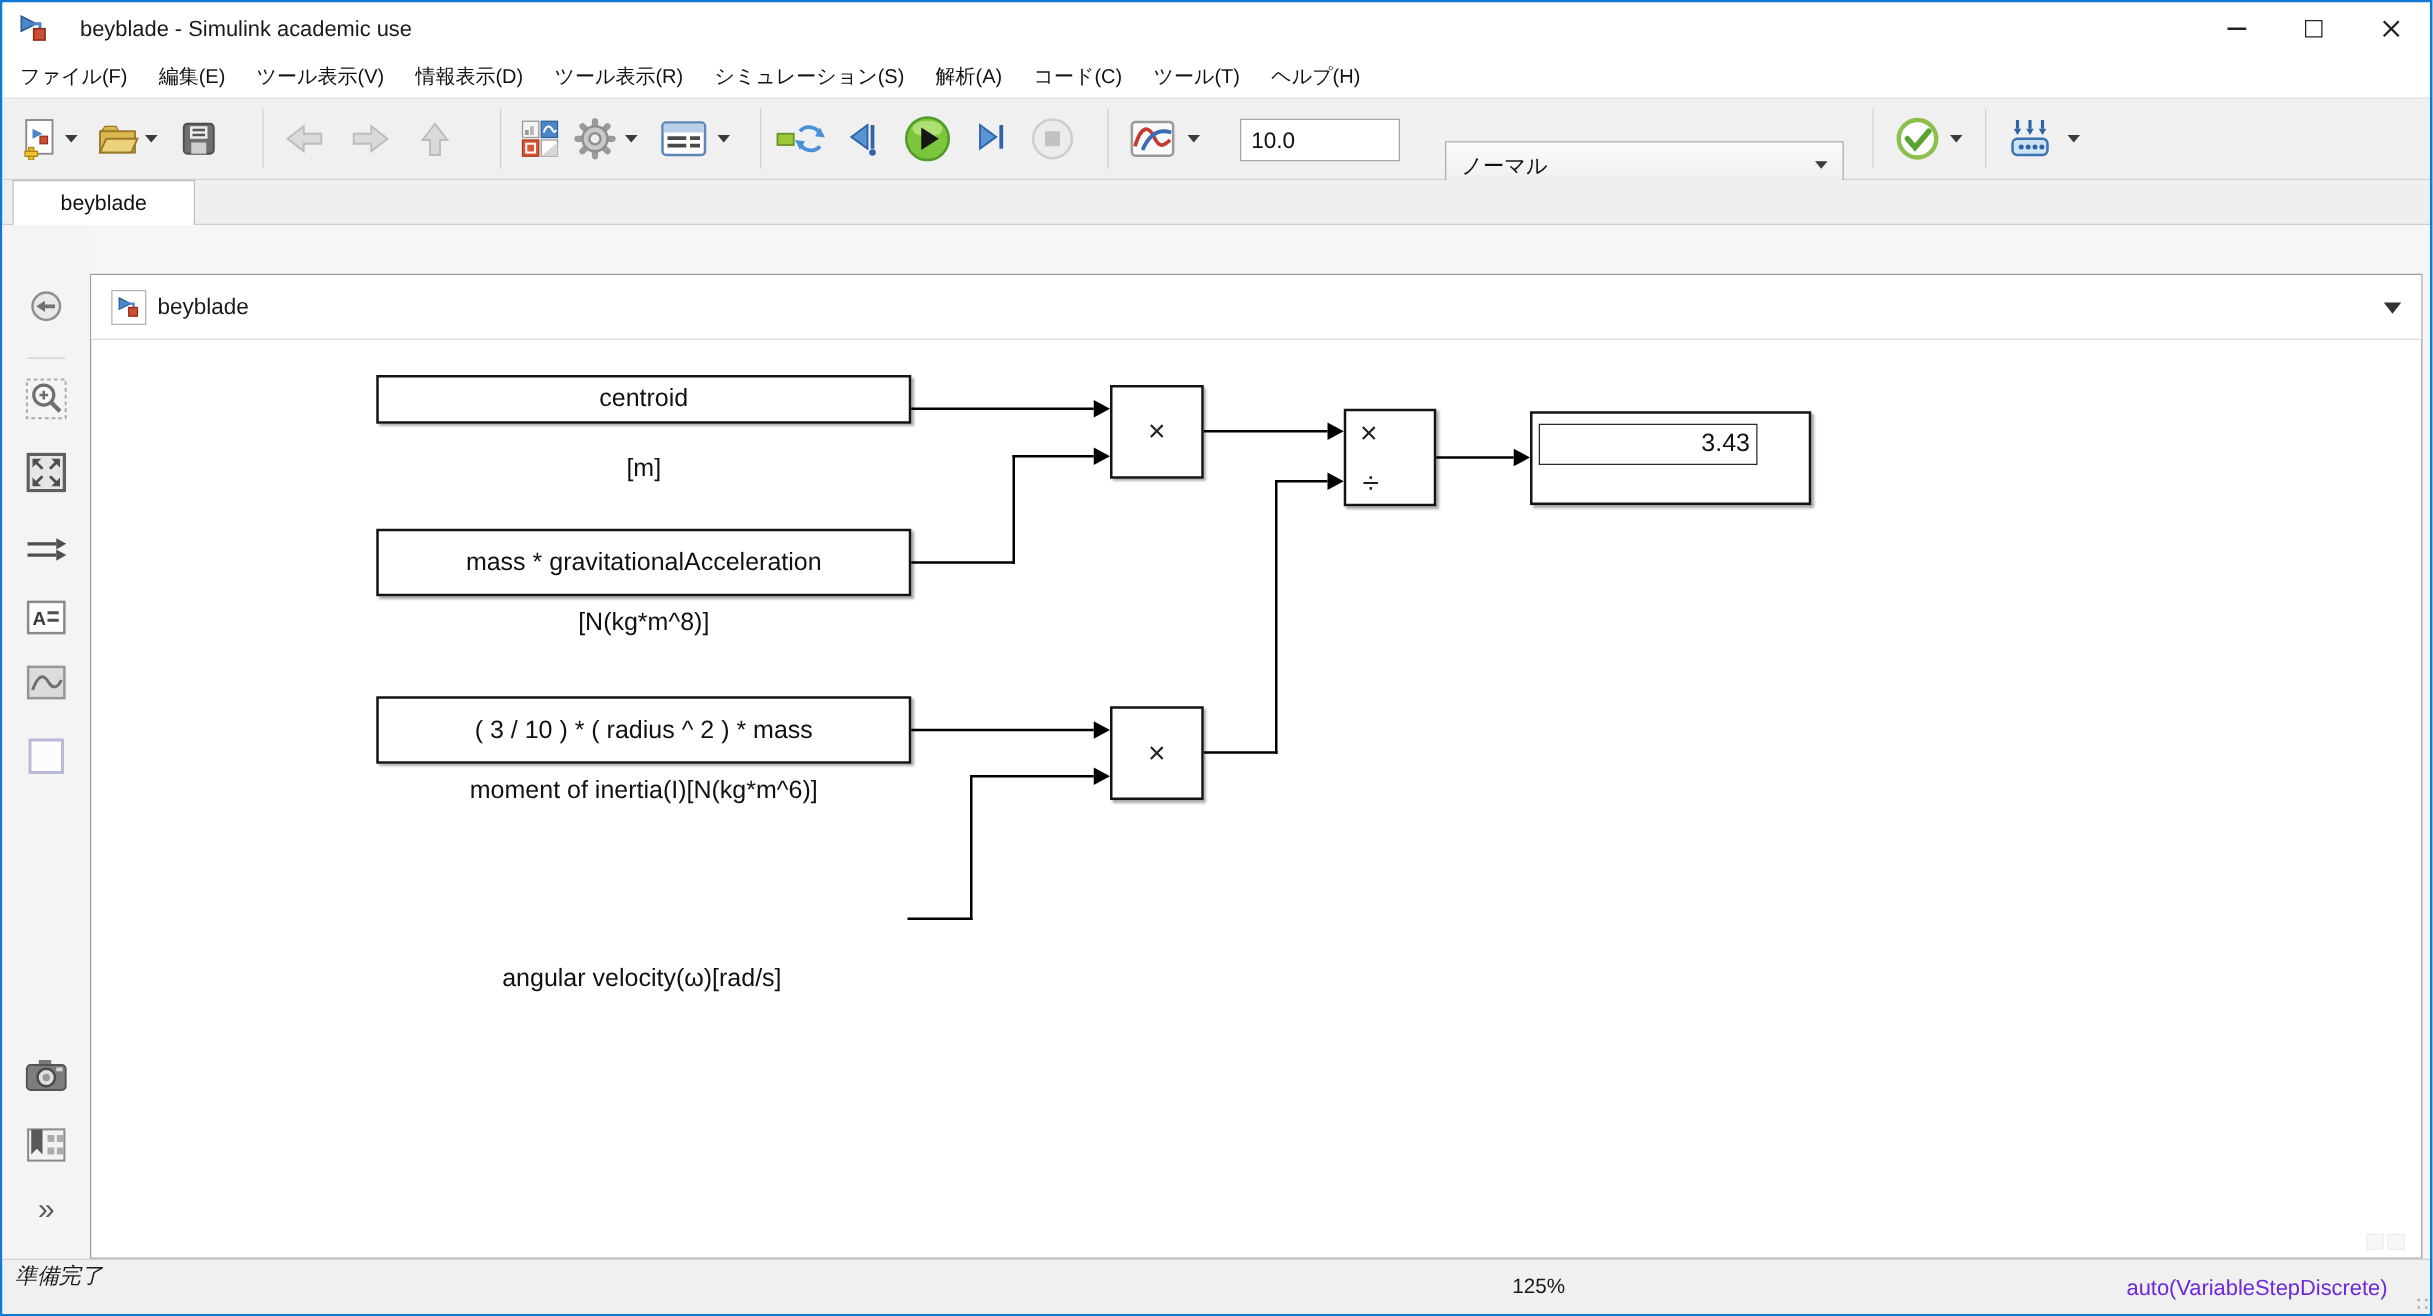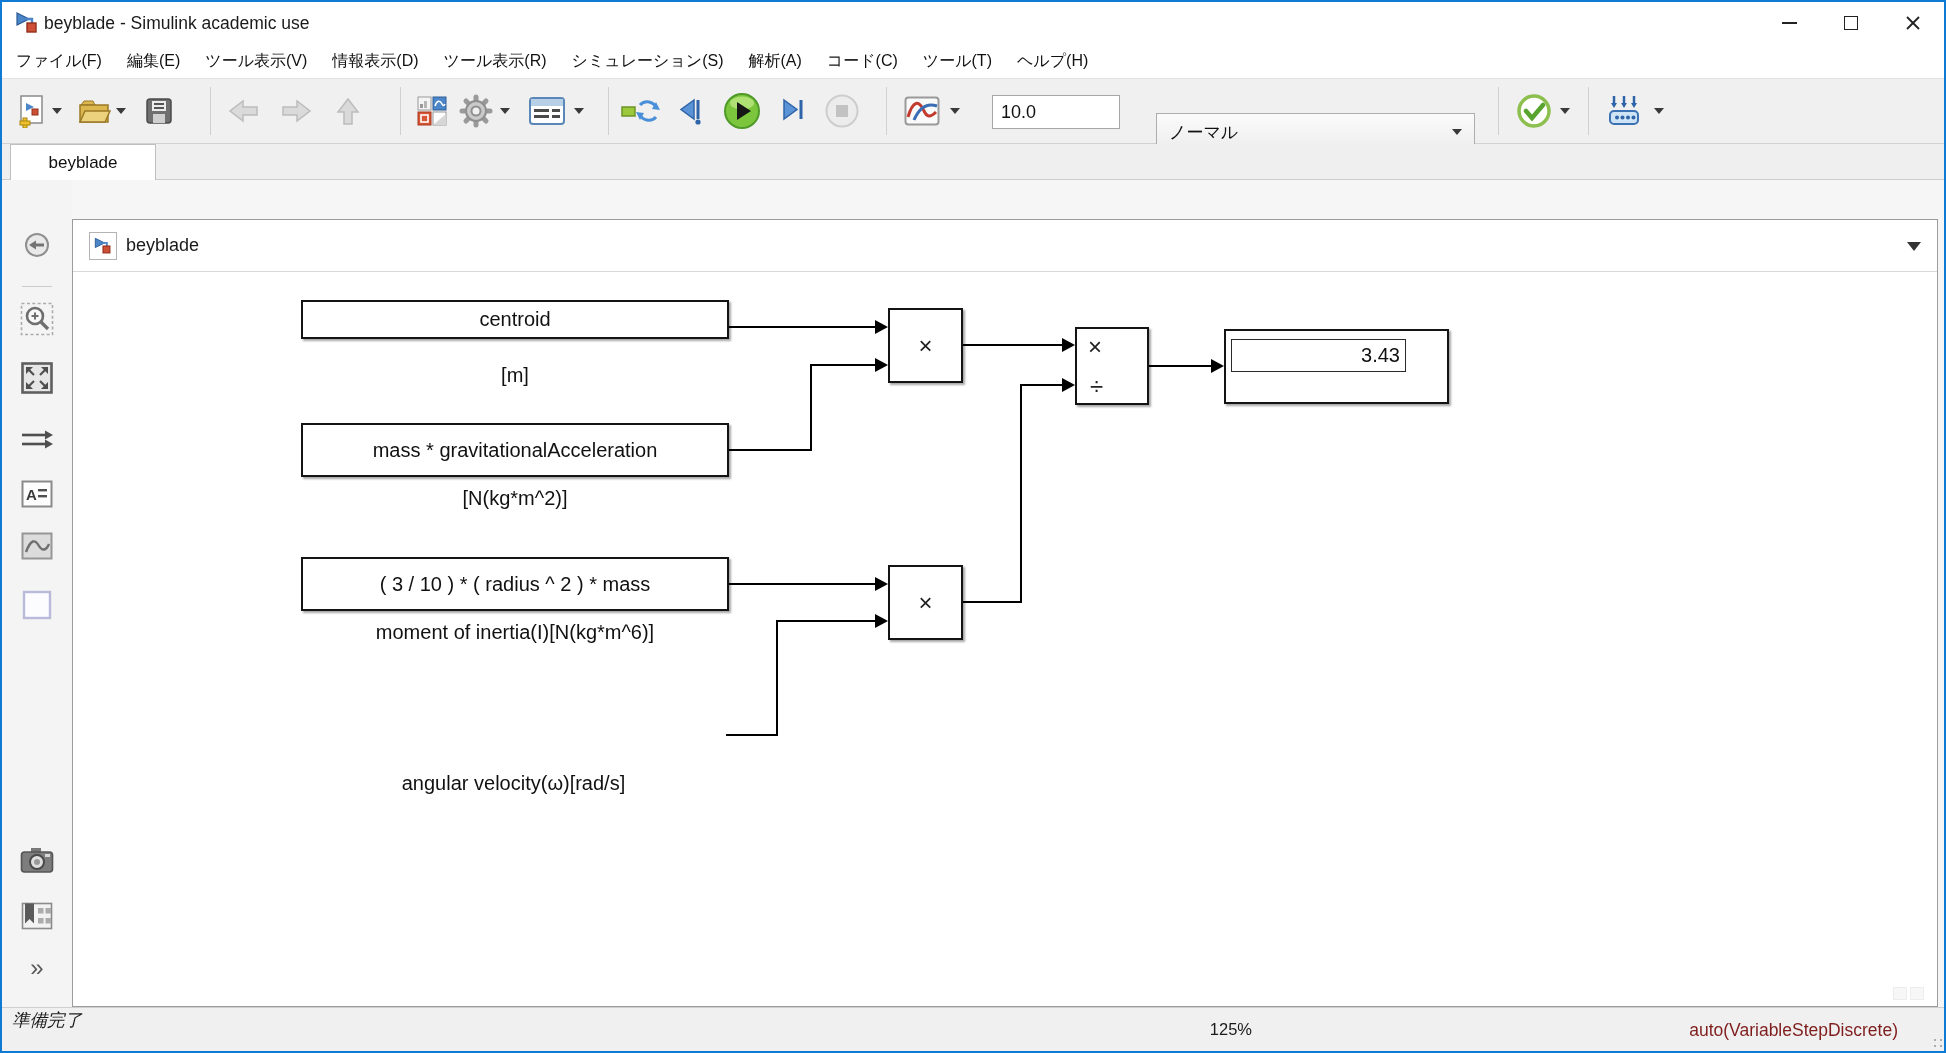--- a/index.html
+++ b/index.html
@@ -5,21 +5,21 @@
   * { box-sizing: border-box; margin: 0; padding: 0; }
   html,body { width:1946px; height:1053px; overflow:hidden;
               font-family:"Liberation Sans","DejaVu Sans",sans-serif; background:#fff; }
   .window { position:absolute; left:0; top:0; width:1946px; height:1053px;
             border:2px solid #0e7ad3; background:#fff; }
 
   
   .titlebar { position:absolute; left:0; top:0; right:0; height:42px; background:#fff;
               display:flex; align-items:center; }
   .titleicon { margin-left:12px; width:26px; height:26px; flex:0 0 auto; }
-  .titletext { margin-left:4px; font-size:17.5px; color:#1a1a1a; }
+  .titletext { margin-left:24px; font-size:17.5px; color:#1a1a1a; }
   .wbtns { position:absolute; right:0; top:0; height:42px; display:flex; }
   .wbtn { width:62px; height:42px; display:flex; align-items:center; justify-content:center; }
   .minline { width:15px; height:2px; background:#222; }
   .maxbox { width:14px; height:14px; border:1.6px solid #222; }
 
   
   .menubar { position:absolute; left:0; top:42px; right:0; height:34px; background:#fff;
              display:flex; align-items:center; gap:25px; padding-left:14px;
              font-size:16px; color:#111; }
   .mi { white-space:nowrap; cursor:default; }
@@ -77,21 +77,21 @@
   .dispinner { position:absolute; left:5px; top:8px; width:175px; height:33px;
                border:1.5px solid #2a2a2a; display:flex; align-items:center;
                justify-content:flex-end; padding-right:5px; font-size:20px; color:#111; }
   .corner { position:absolute; width:14px; height:13px; background:#f7f7f7; border:1px solid #ededed; }
 
   
   .statusbar { position:absolute; left:0; bottom:0; right:0; height:44px; background:#f0f0f0;
                border-top:1px solid #cfcfcf; font-size:17.5px; color:#1a1a1a; }
   .st-left { position:absolute; left:10px; top:0;font-style:italic; }
   .st-zoom { position:absolute; left:1160px; top:12px; width:90px; text-align:right; font-size:16.5px; }
-  .st-solver { position:absolute; right:46px; top:12px; color:#7f1d1d; }
+  .st-solver { position:absolute; right:34px; top:12px; color:#6d28d9; }
   .grip { position:absolute; right:8px; bottom:10px; width:2px; height:2px; background:#adadad;
           box-shadow:6px 0 #adadad, 0 6px #adadad, 6px 6px #adadad; }
 </style>
 </head>
 <body>
 
 <div class="window">
 
   <div class="titlebar">
     <svg class="titleicon" viewBox="0 0 26 26">
@@ -413,21 +413,21 @@
       </div>
 
       <div class="eblock" style="left:228px; top:80px; width:428px; height:39px">
         <span>centroid</span>
       </div>
       <div class="blabel" style="left:228px; top:144px; width:428px">[m]</div>
 
       <div class="eblock" style="left:228px; top:203px; width:428px; height:54px">
         <span>mass * gravitationalAcceleration</span>
       </div>
-      <div class="blabel" style="left:228px; top:267px; width:428px">[N(kg*m^2)]</div>
+      <div class="blabel" style="left:228px; top:267px; width:428px">[N(kg*m^8)]</div>
 
       <div class="eblock" style="left:228px; top:337px; width:428px; height:54px">
         <span>( 3 / 10 ) * ( radius ^ 2 ) * mass</span>
       </div>
       <div class="blabel" style="left:228px; top:401px; width:428px">moment of inertia(I)[N(kg*m^6)]</div>
 
       <div class="blabel" style="left:228px; top:552px; width:425px">angular velocity(ω)[rad/s]</div>
 
       <div class="eblock" style="left:815px; top:88px; width:75px; height:75px">
         <span class="opsym">×</span>

